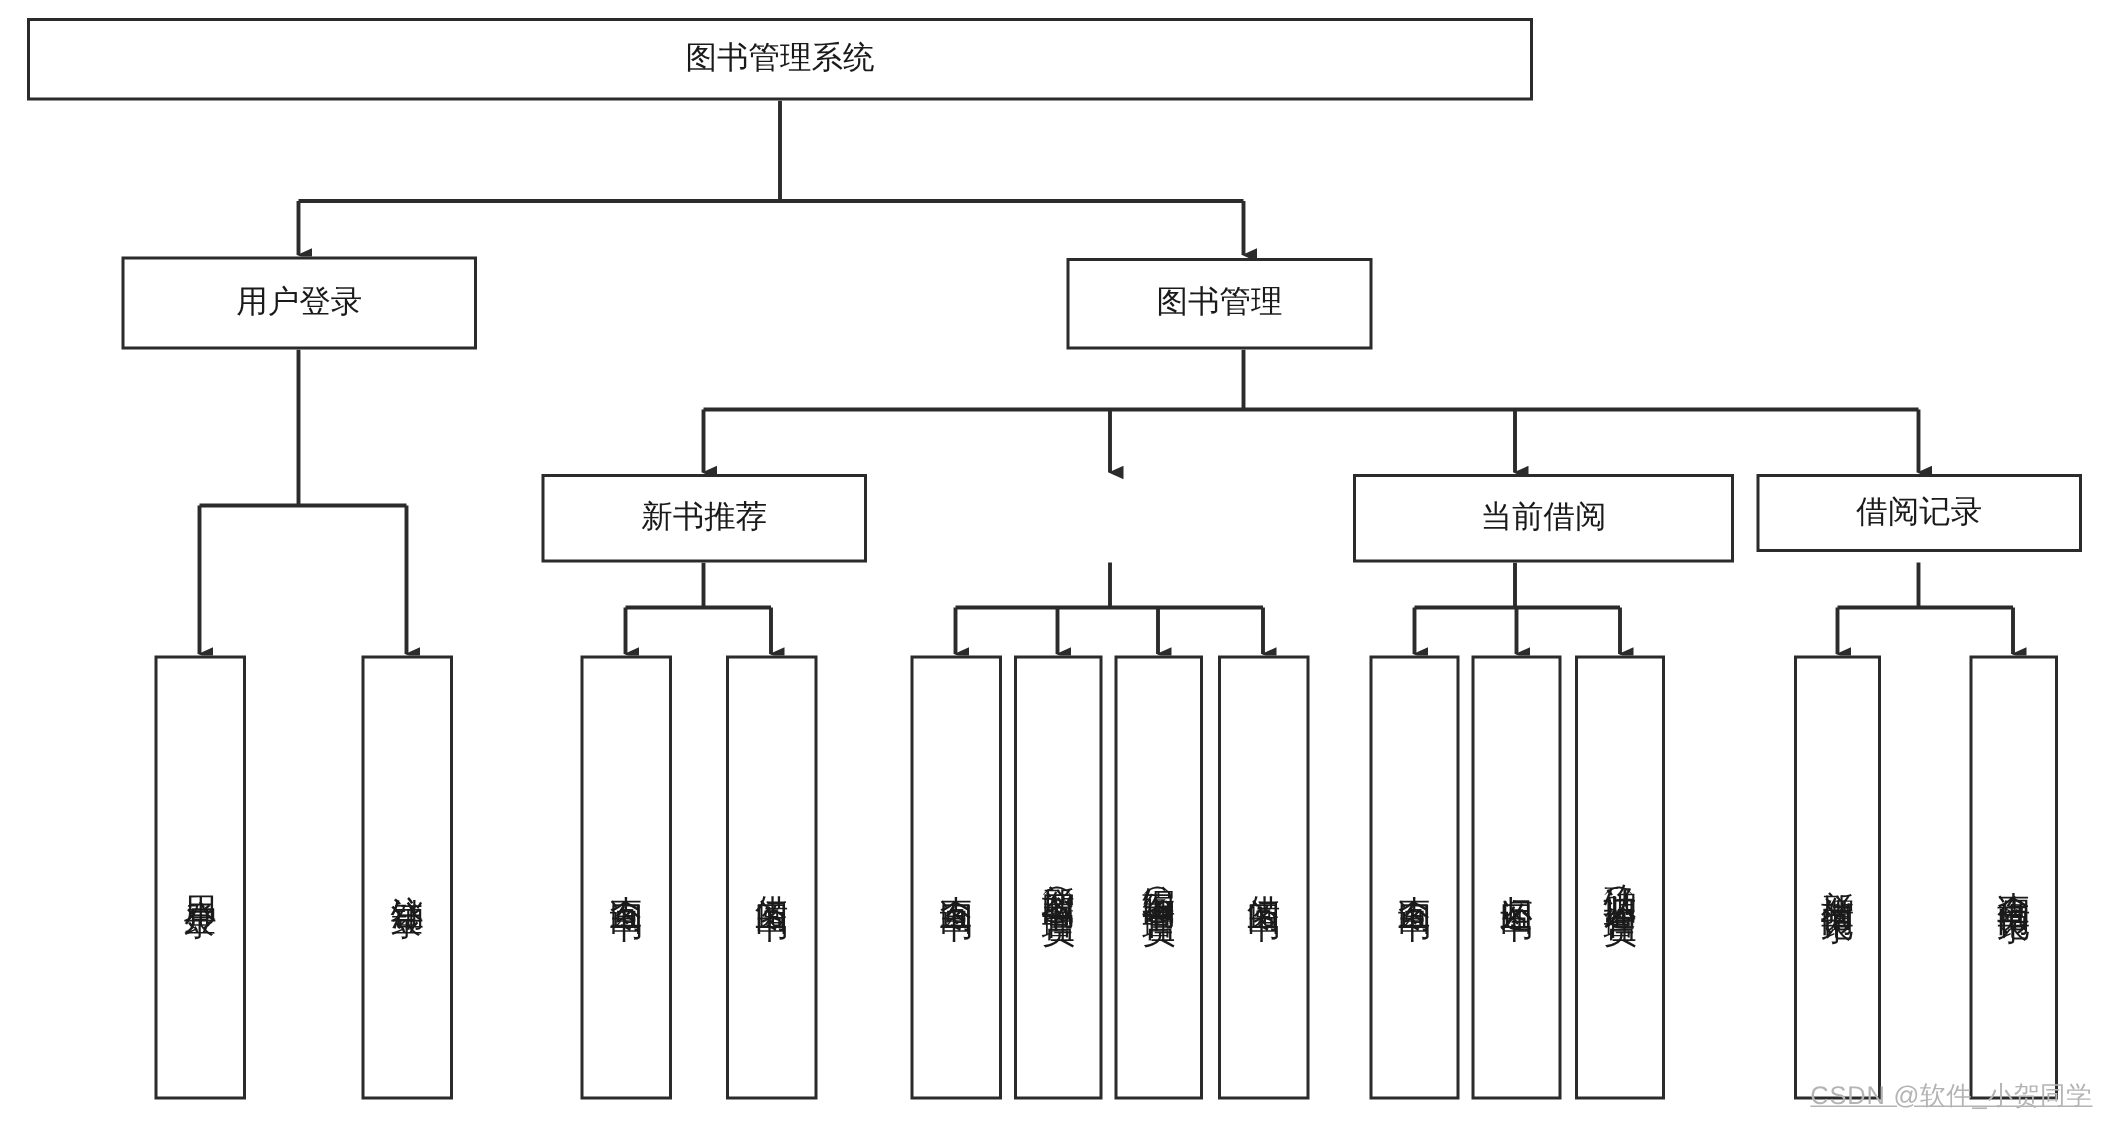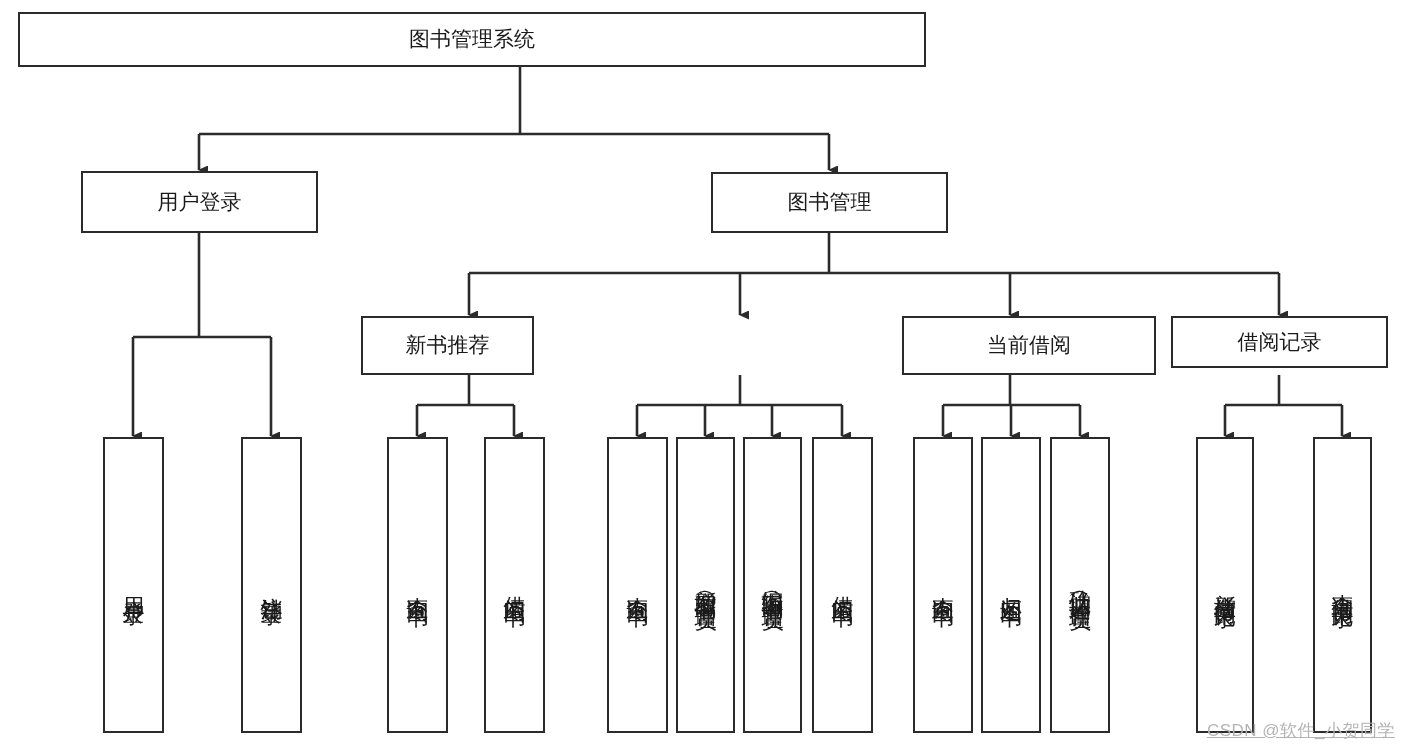--- a/index.html
+++ b/index.html
@@ -103,32 +103,32 @@
         <path d="M943,405 L943,436" marker-end="url(#arrowhead)"></path>
         <path d="M1011,405 L1011,436" marker-end="url(#arrowhead)"></path>
         <path d="M1080,405 L1080,436" marker-end="url(#arrowhead)"></path>
         <path d="M1279,375 L1279,405"></path>
         <path d="M1225,405 L1342,405"></path>
         <path d="M1225,405 L1225,436" marker-end="url(#arrowhead)"></path>
         <path d="M1342,405 L1342,436" marker-end="url(#arrowhead)"></path>
       </g>
   </svg>
 
-  <div class="node horizontal" style="left: 18px; top: 12px; width: 908px; height: 55px;">
+  <div class="node horizontal" style="left: 18px; top: 12px; width: 1004px; height: 55px;">
     <span class="node-label">图书管理系统</span>
   </div>
 
   <div class="node horizontal" style="left: 81px; top: 171px; width: 237px; height: 62px;">
     <span class="node-label">用户登录</span>
   </div>
-  <div class="node horizontal" style="left: 711px; top: 172px; width: 237px; height: 61px;">
+  <div class="node horizontal" style="left: 711px; top: 172px; width: 204px; height: 61px;">
     <span class="node-label">图书管理</span>
   </div>
 
-  <div class="node horizontal" style="left: 361px; top: 316px; width: 173px; height: 59px;">
+  <div class="node horizontal" style="left: 361px; top: 316px; width: 217px; height: 59px;">
     <span class="node-label">新书推荐</span>
   </div>
   <div class="node horizontal" style="left: 902px; top: 316px; width: 254px; height: 59px;">
     <span class="node-label">当前借阅</span>
   </div>
   <div class="node horizontal" style="left: 1171px; top: 316px; width: 217px; height: 52px;">
     <span class="node-label">借阅记录</span>
   </div>
 
   <div class="node vertical" style="left: 103px; top: 437px; width: 61px; height: 296px;">

